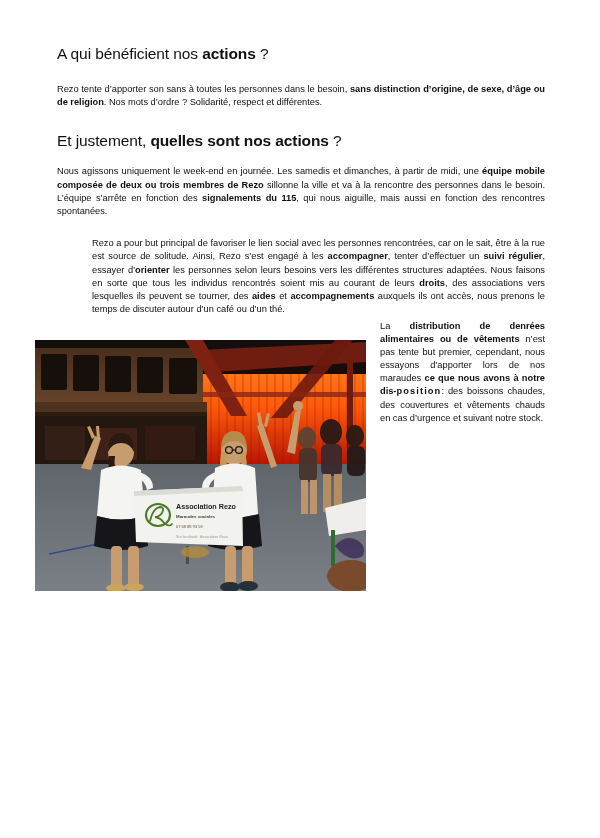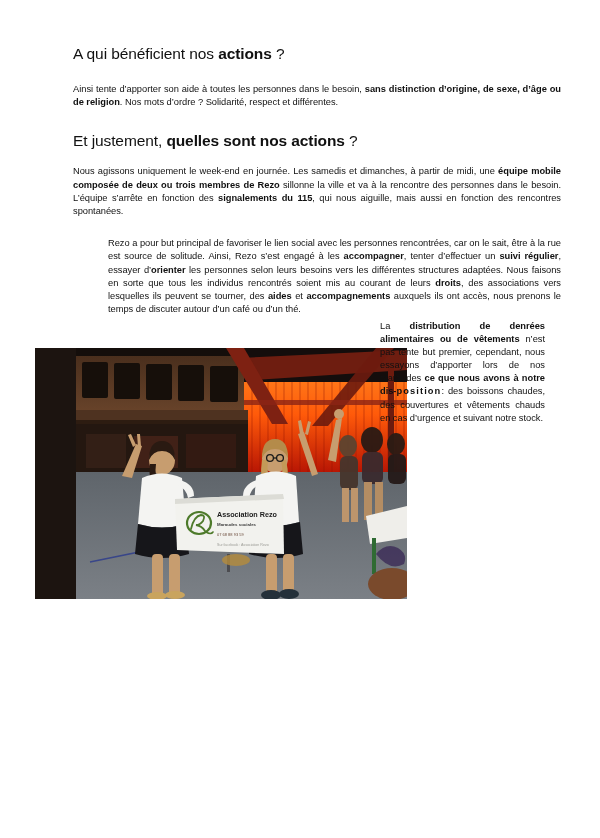--- a/index.html
+++ b/index.html
@@ -19,21 +19,21 @@
   }
 
   .page {
     position: absolute;
     inset: 0;
     background: #fff;
   }
 
   .content {
     position: absolute;
-    left: 73px;
+    left: 57px;
     top: 44px;
     width: 488px;
   }
 
   
   .heading {
     font-size: 15.5px;
     line-height: 20px;
     font-weight: 400;
     color: #111;
@@ -66,26 +66,25 @@
     position: absolute;
     left: 35px;
     top: 332px;
     width: 510px;
     height: 254px;
   }
 
   .photo {
     position: absolute;
     left: 0;
-    top: 16px;
+    top: 8px;
     width: 331px;
     height: 251px;
     overflow: hidden;
     background: #1c1410;
-    padding-left: 41px;
   }
 
   .photo svg { display: block; }
 
   .side-col {
     position: absolute;
     left: 345px;
     top: -12px;
     width: 165px;
   }
@@ -100,21 +99,21 @@
 </style>
 </head>
 <body>
 
 <div class="page">
 
   <div class="content">
 
     <h1 class="heading heading-1"><span>A qui bénéficient nos </span><b>actions</b><span> ?</span></h1>
 
-    <p class="para para-intro"><span>Ainsi tente d’apporter son aide à toutes les personnes dans le besoin, </span><b>sans distinction d’origine, de sexe, d’âge ou de religion</b><span>. Nos mots d’ordre ? Solidarité, respect et différentes.</span></p>
+    <p class="para para-intro"><span>Rezo tente d’apporter son sans à toutes les personnes dans le besoin, </span><b>sans distinction d’origine, de sexe, d’âge ou de religion</b><span>. Nos mots d’ordre ? Solidarité, respect et différentes.</span></p>
 
     <h2 class="heading heading-2"><span>Et justement, </span><b>quelles sont nos actions</b><span> ?</span></h2>
 
     <p class="para para-actions"><span>Nous agissons uniquement le week-end en journée. Les samedis et dimanches, à partir de midi, une </span><b>équipe mobile composée de deux ou trois membres de Rezo</b><span> sillonne la ville et va à la rencontre des personnes dans le besoin. L’équipe s’arrête en fonction des </span><b>signalements du 115</b><span>, qui nous aiguille, mais aussi en fonction des rencontres spontanées.</span></p>
 
     <p class="para para-lien"><span>Rezo a pour but principal de favoriser le lien social avec les personnes rencontrées, car on le sait, être à la rue est source de solitude. Ainsi, Rezo s’est engagé à les </span><b>accompagner</b><span>, tenter d’effectuer un </span><b>suivi régulier</b><span>, essayer d’</span><b>orienter</b><span> les personnes selon leurs besoins vers les différentes structures adaptées. Nous faisons en sorte que tous les individus rencontrés soient mis au courant de leurs </span><b>droits</b><span>, des associations vers lesquelles ils peuvent se tourner, des </span><b>aides</b><span> et </span><b>accompagnements</b><span> auxquels ils ont accès, nous prenons le temps de discuter autour d’un café ou d’un thé.</span></p>
 
   </div>
 
   <div class="media-row">

